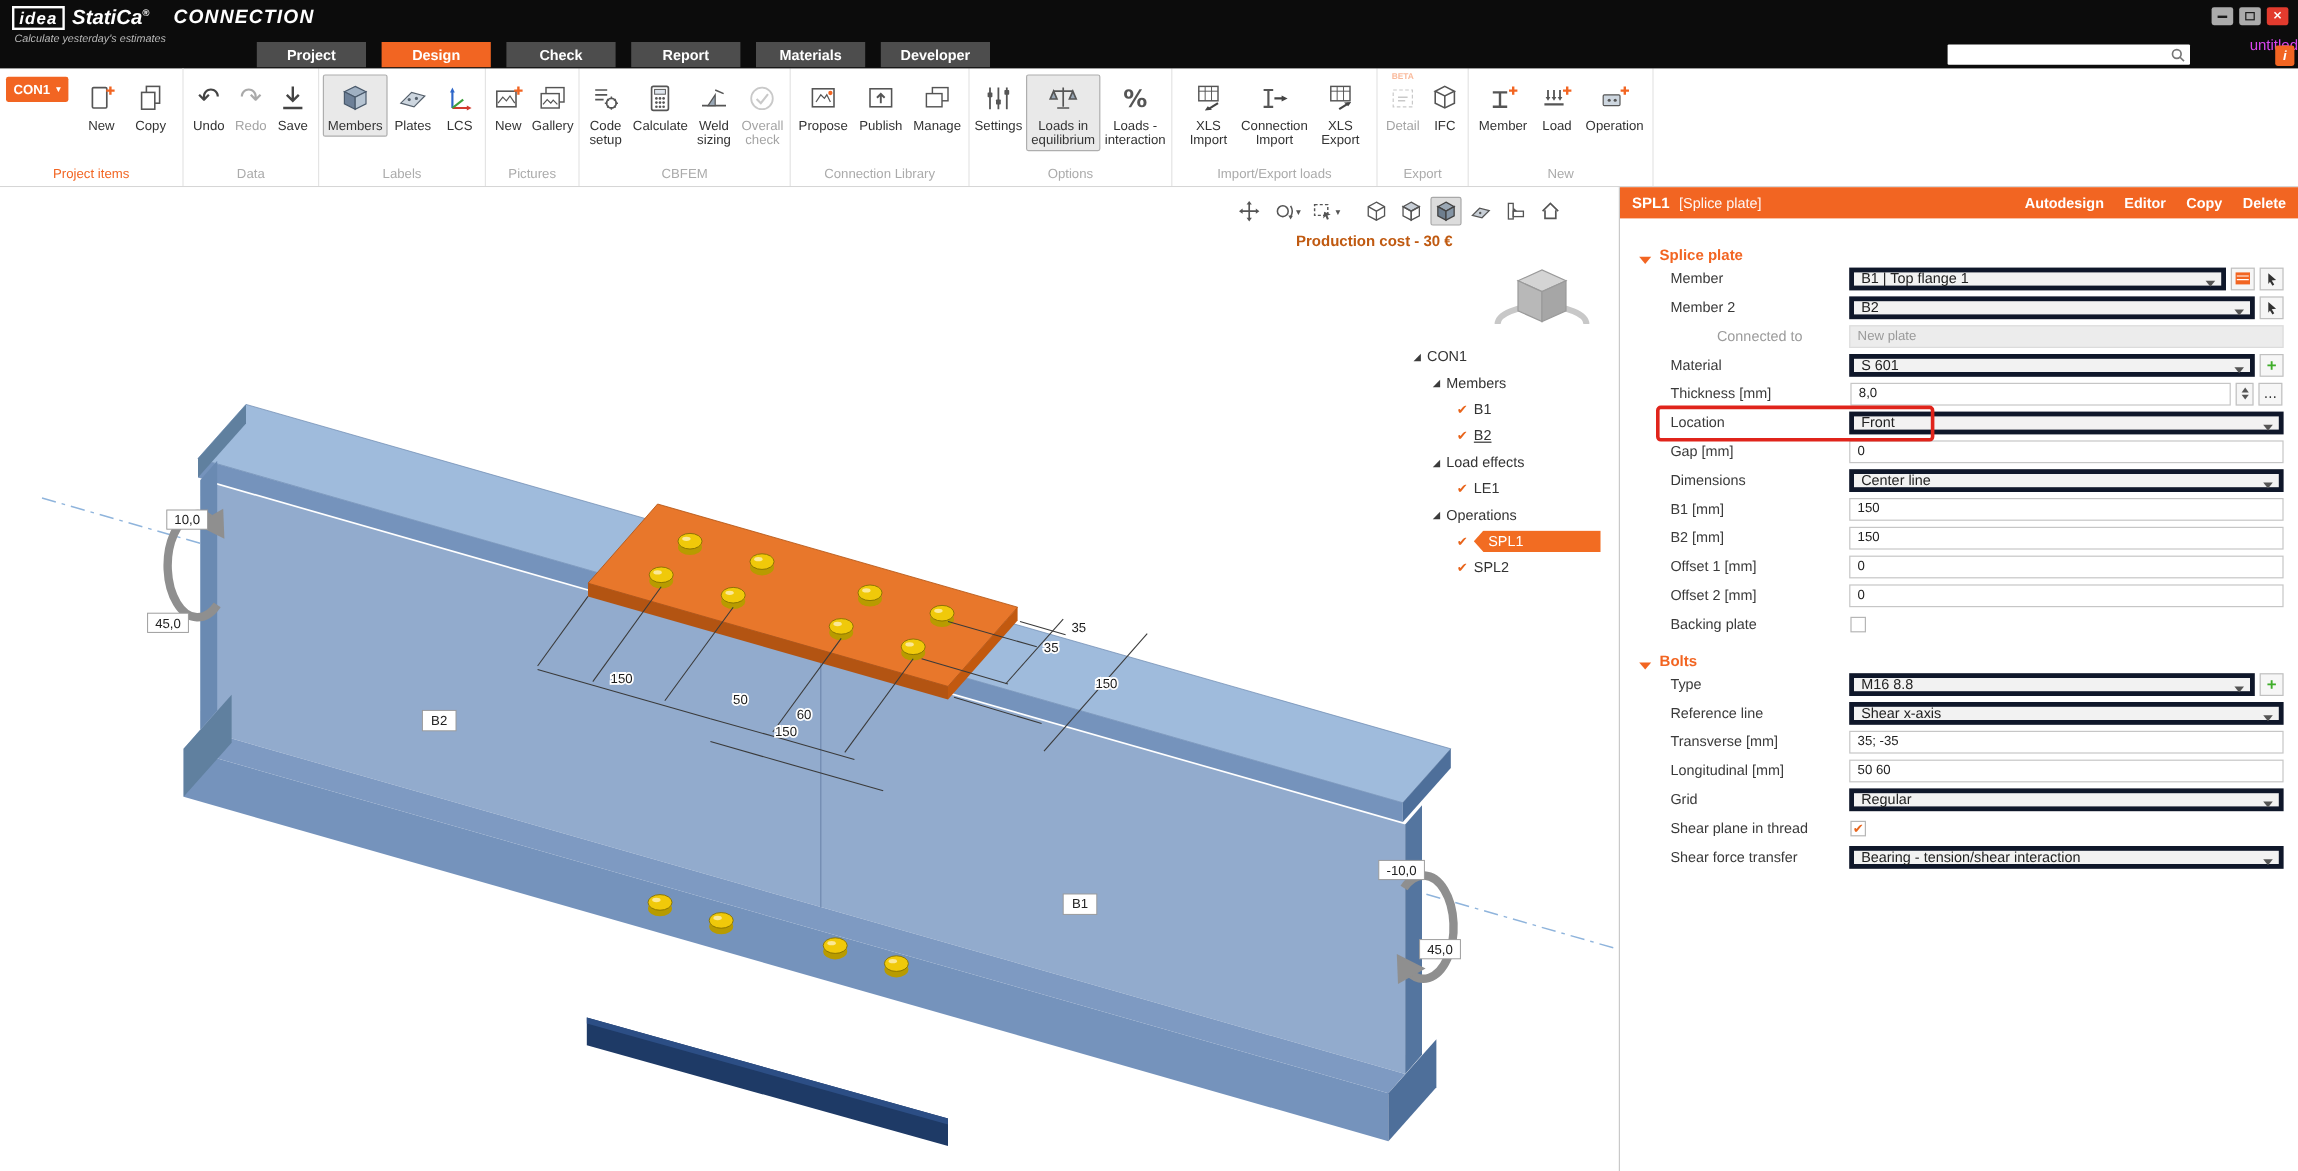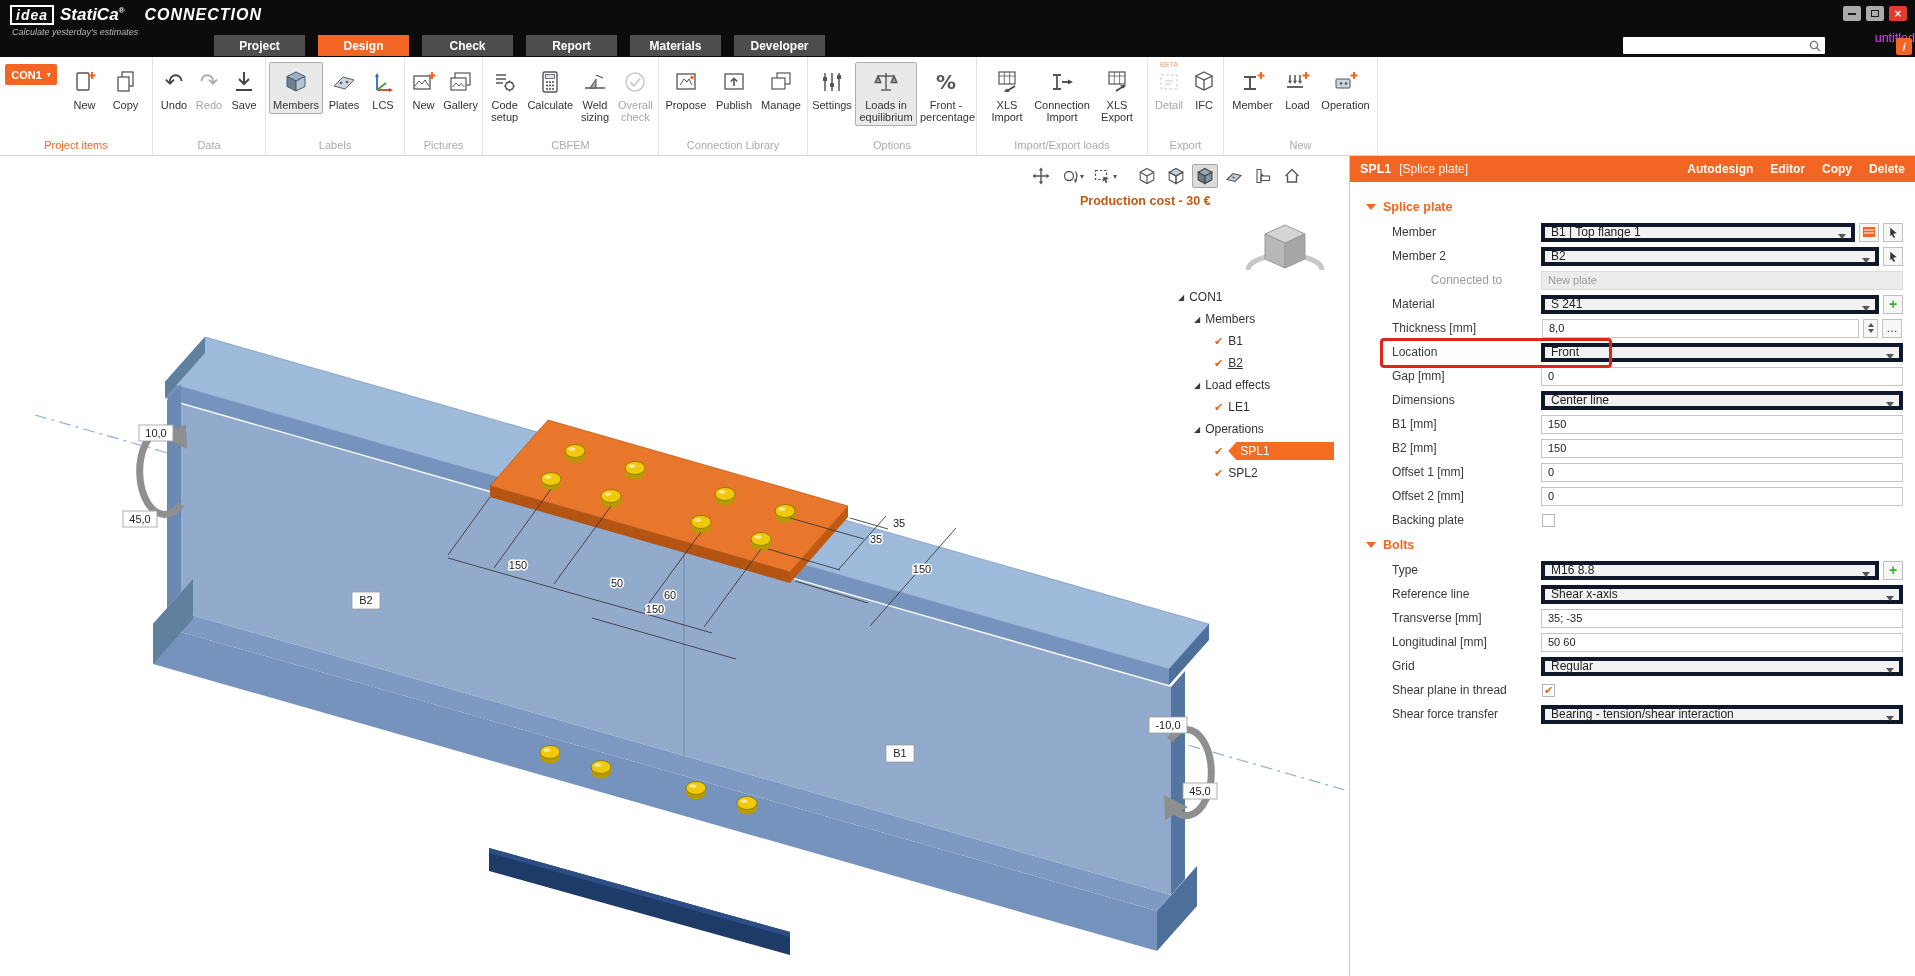--- a/index.html
+++ b/index.html
@@ -74,21 +74,21 @@
           clip-path:polygon(8px 0,100% 0,100% 100%,8px 100%,0 50%); }
 
   
   .panel { position:absolute; left:1349px; top:156px; width:566px; height:820px; background:#fff;
            border-left:1px solid #c9c9c9; }
   .phead { height:26px; background:#F26522; color:#fff; display:flex; align-items:center; padding:0 10px; }
   .phead .pid { font-weight:bold; font-size:12.5px; }
   .phead .ptype { margin-left:8px; font-size:12px; opacity:.95; }
   .pactions { margin-left:auto; display:flex; gap:17px; font-size:12px; font-weight:bold; }
   .pbody { padding-top:12px; position:relative; }
-  .psec { height:26px; display:flex; align-items:center; gap:7px; padding-left:16px;
+  .psec { height:26px; display:flex; align-items:flex-end; gap:7px; padding-left:16px;
           color:#F26522; font-weight:bold; font-size:12.5px; }
   .ptri { width:0; height:0; border-left:5px solid transparent; border-right:5px solid transparent; border-top:6px solid #F26522; }
   .prow { height:24px; display:flex; align-items:center; padding-left:42px; }
   .plabel { width:150px; font-size:12px; color:#3a3a3a; }
   .plabel.dim { color:#9b9b9b;text-align:center; }
   .pval { display:flex; align-items:center; gap:4px; flex:1; margin-right:12px; }
   .sel { position:relative; height:19px; background:#f2f2f2; border:4px solid #0f172a;
          font-size:12px; color:#222; display:flex; align-items:center; padding:0 18px 0 6px; }
   .sel::after { content:""; position:absolute; right:5px; top:7px;
                 border:4px solid transparent; border-top:5px solid #555; }
@@ -380,21 +380,21 @@
                 <path d="M8 21h10" fill="none"></path>
               </g>
             </svg>
           </span>
         <span class="rtxt">Loads in equilibrium</span>
       </div>
       <div class="rbtn" style="width:56px">
         <span class="ricw">
             <span class="uglyph" style="font-size:20px;font-weight:bold;color:#555">%</span>
           </span>
-        <span class="rtxt">Front - percentage</span>
+        <span class="rtxt">Loads - interaction</span>
       </div>
     </div>
     <div class="rlabel">Options</div>
   </div>
 
   <div class="rgroup" style="width:171px">
     <div class="ritems">
       <div class="rbtn" style="width:44px">
         <span class="ricw">
             <svg width="26" height="26" viewBox="0 0 26 26">
@@ -779,21 +779,21 @@
           <div class="inp dis" style="width:362px">
             <span>New plate</span>
           </div>
         </div>
       </div>
 
     <div class="prow">
         <div class="plabel">Material</div>
       <div class="pval">
           <div class="sel" style="width:338px">
-            <span>S 241</span>
+            <span>S 601</span>
           </div>
         <div class="sbtn plusbtn">+</div>
       </div>
       </div>
 
     <div class="prow">
         <div class="plabel">Thickness [mm]</div>
       <div class="pval">
           <div class="inp" style="width:317px">
             <span>8,0</span>

